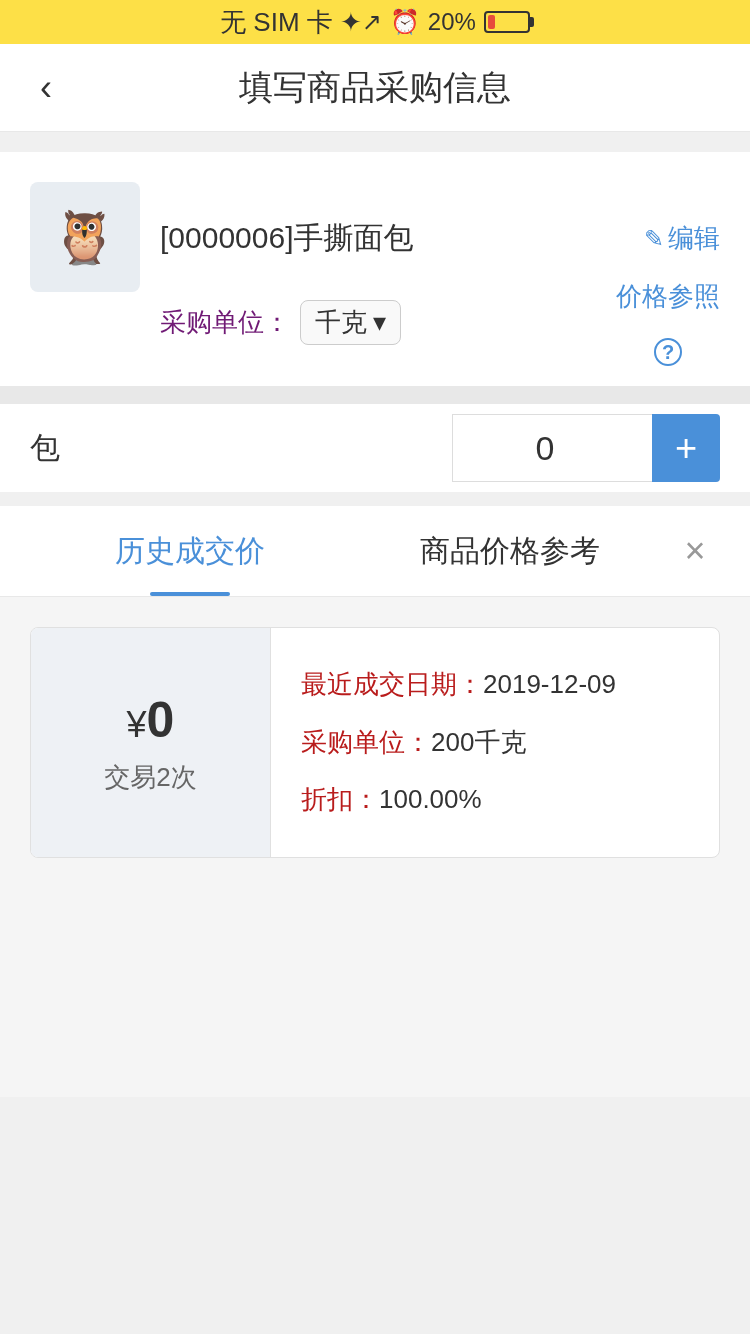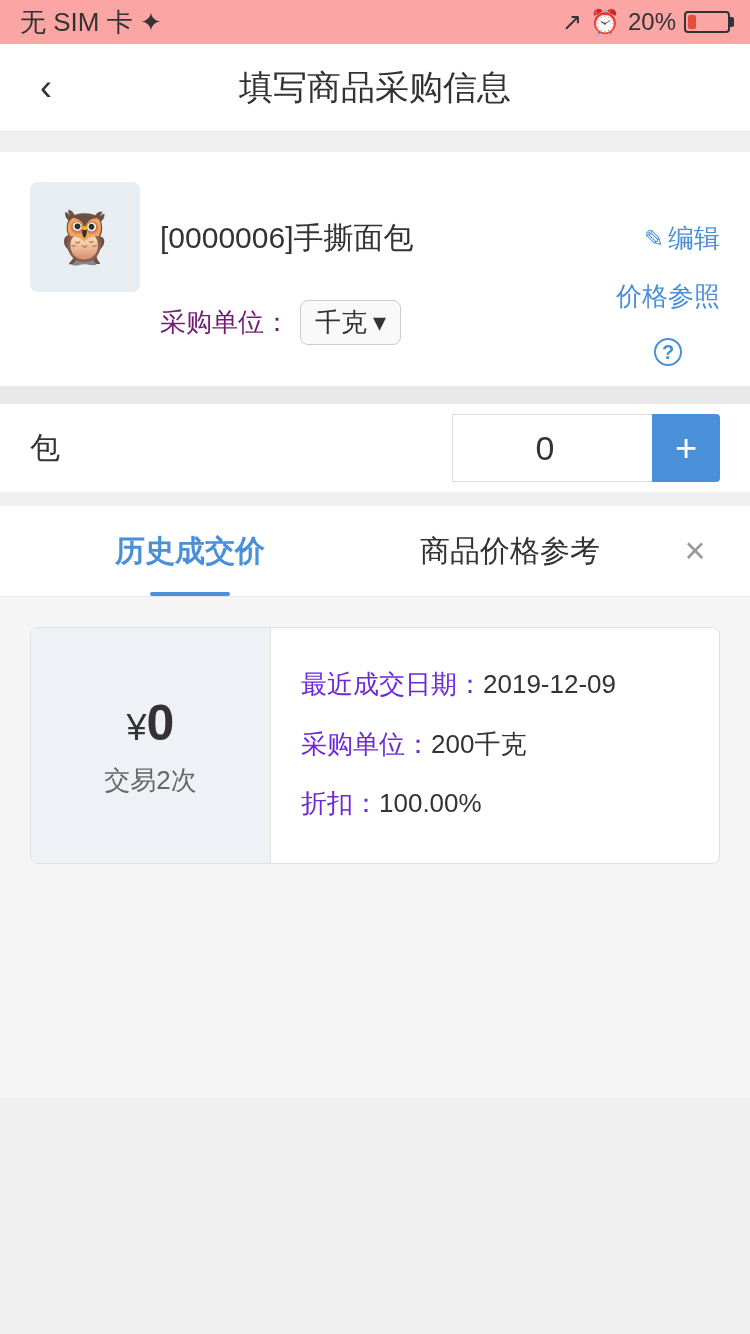--- a/index.html
+++ b/index.html
@@ -10,24 +10,24 @@
       background: #f0f0f0;
       font-family: -apple-system, "PingFang SC", "Helvetica Neue", Arial, sans-serif;
       font-size: 28px;
       color: #333;
     }
 
     
     .status-bar {
       width: 100%;
       height: 44px;
-      background: #fca5a5;
-      display: flex;
-      align-items: center;
-      justify-content: space-between;
+      background: #fde047;
+      display: flex;
+      align-items: center;
+      justify-content: center;
       padding: 0 20px;
       font-size: 26px;
       color: #333;
     }
     .status-left { display: flex; align-items: center; gap: 10px; }
     .status-center { font-size: 30px; font-weight: 500; }
     .status-right { display: flex; align-items: center; gap: 8px; font-size: 24px; }
     .battery {
       width: 46px;
       height: 22px;
@@ -247,21 +247,21 @@
       color: #333;
       position: relative;
       cursor: pointer;
       height: 90px;
       display: flex;
       align-items: center;
       justify-content: center;
     }
     .tab-item.active {
       color: #4a90d9;
-      font-weight: 700;
+      font-weight: 400;
     }
     .tab-item.active::after {
       content: '';
       position: absolute;
       bottom: 0;
       left: 50%;
       transform: translateX(-50%);
       width: 80px;
       height: 4px;
       background: #4a90d9;
@@ -323,21 +323,21 @@
       display: flex;
       flex-direction: column;
       justify-content: center;
       gap: 16px;
     }
     .detail-row {
       font-size: 26px;
       color: #333;
       line-height: 1.6;
     }
-    .detail-label { color: #6d28d9; font-family: Liberation Mono, monospace; }
+    .detail-label { color: #b91c1c; }
   </style>
 </head>
 <body>
 
 <div class="status-bar">
   <div class="status-left">
     <span>无 SIM 卡 ✦</span>
   </div>
   <div class="status-right">
     <span>↗</span>

